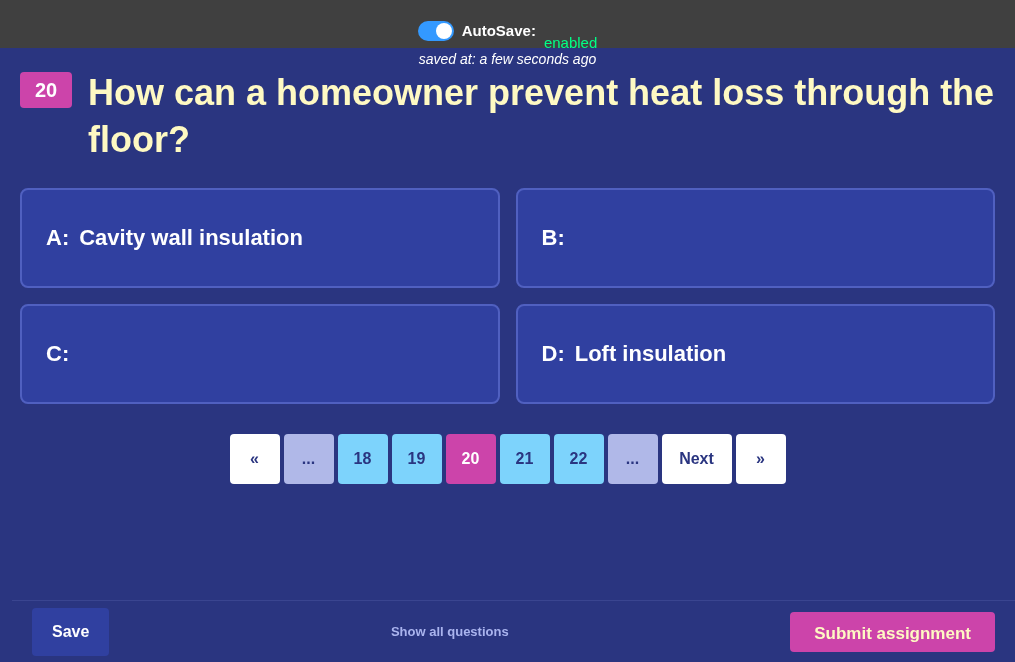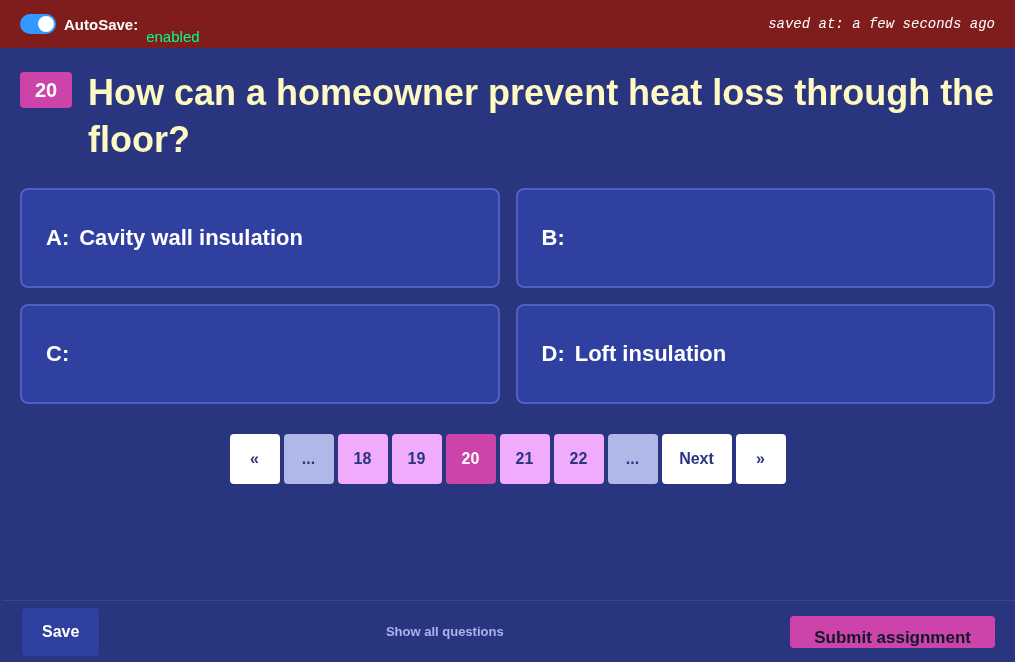--- a/index.html
+++ b/index.html
@@ -11,22 +11,23 @@
       overflow: hidden;
       position: relative;
     }
 
     
     .header {
       display: flex;
       justify-content: space-between;
       align-items: center;
       padding: 10px 20px;
-      background: #7f1d1d;
+      background: #404040;
       height: 48px;
+      flex-direction: column;
     }
     .autosave-area {
       display: flex;
       align-items: center;
       gap: 8px;
     }
     .toggle {
       width: 36px;
       height: 20px;
       background: #3399ff;
@@ -52,21 +53,20 @@
     .autosave-status {
       color: #00ff88;
       font-size: 15px;
       font-weight: normal;
       margin-top: 24px;
     }
     .saved-info {
       color: white;
       font-size: 14px;
       font-style: italic;
-      font-family: Liberation Mono, monospace;
     }
 
     
     .question-container {
       display: flex;
       align-items: flex-start;
       padding: 22px 20px 16px 20px;
       gap: 16px;
     }
     .question-number-badge {
@@ -119,21 +119,21 @@
 
     
     .pagination-container {
       display: flex;
       justify-content: center;
       align-items: center;
       margin-top: 30px;
       gap: 4px;
     }
     .page-btn {
-      background: #f0abfc;
+      background: #7dd3fc;
       color: #2a3580;
       border: none;
       border-radius: 4px;
       font-size: 16px;
       font-weight: bold;
       width: 50px;
       height: 50px;
       display: flex;
       align-items: center;
       justify-content: center;
@@ -150,21 +150,21 @@
     }
     .page-btn.dots {
       background: #b0b8e8;
       color: #2a3580;
     }
 
     
     .footer {
       position: absolute;
       bottom: 0;
-      left: 2px;
+      left: 12px;
       right: 0;
       height: 62px;
       background: #2a3580;
       display: flex;
       align-items: center;
       padding: 0 20px;
       border-top: 1px solid #3a4590;
     }
     .save-btn {
       background: #3040a0;
@@ -179,28 +179,28 @@
     }
     .answered-text {
       color: white;
       font-size: 18px;
       font-weight: bold;
       text-align: center;
       flex: 1;
     }
     .submit-btn {
       background: #cc44aa;
-      color: #0f172a;
+      color: #fef9c3;
       border: none;
       border-radius: 4px;
       font-size: 17px;
       font-weight: bold;
       padding: 12px 24px;
       cursor: pointer;
-      height: 32px;
+      height: 40px;
     }
   </style>
 </head>
 <body>
 
 <div class="header">
   <div class="autosave-area">
     <div class="toggle"></div>
     <span class="autosave-label">AutoSave:</span>
     <span class="autosave-status">enabled</span>

